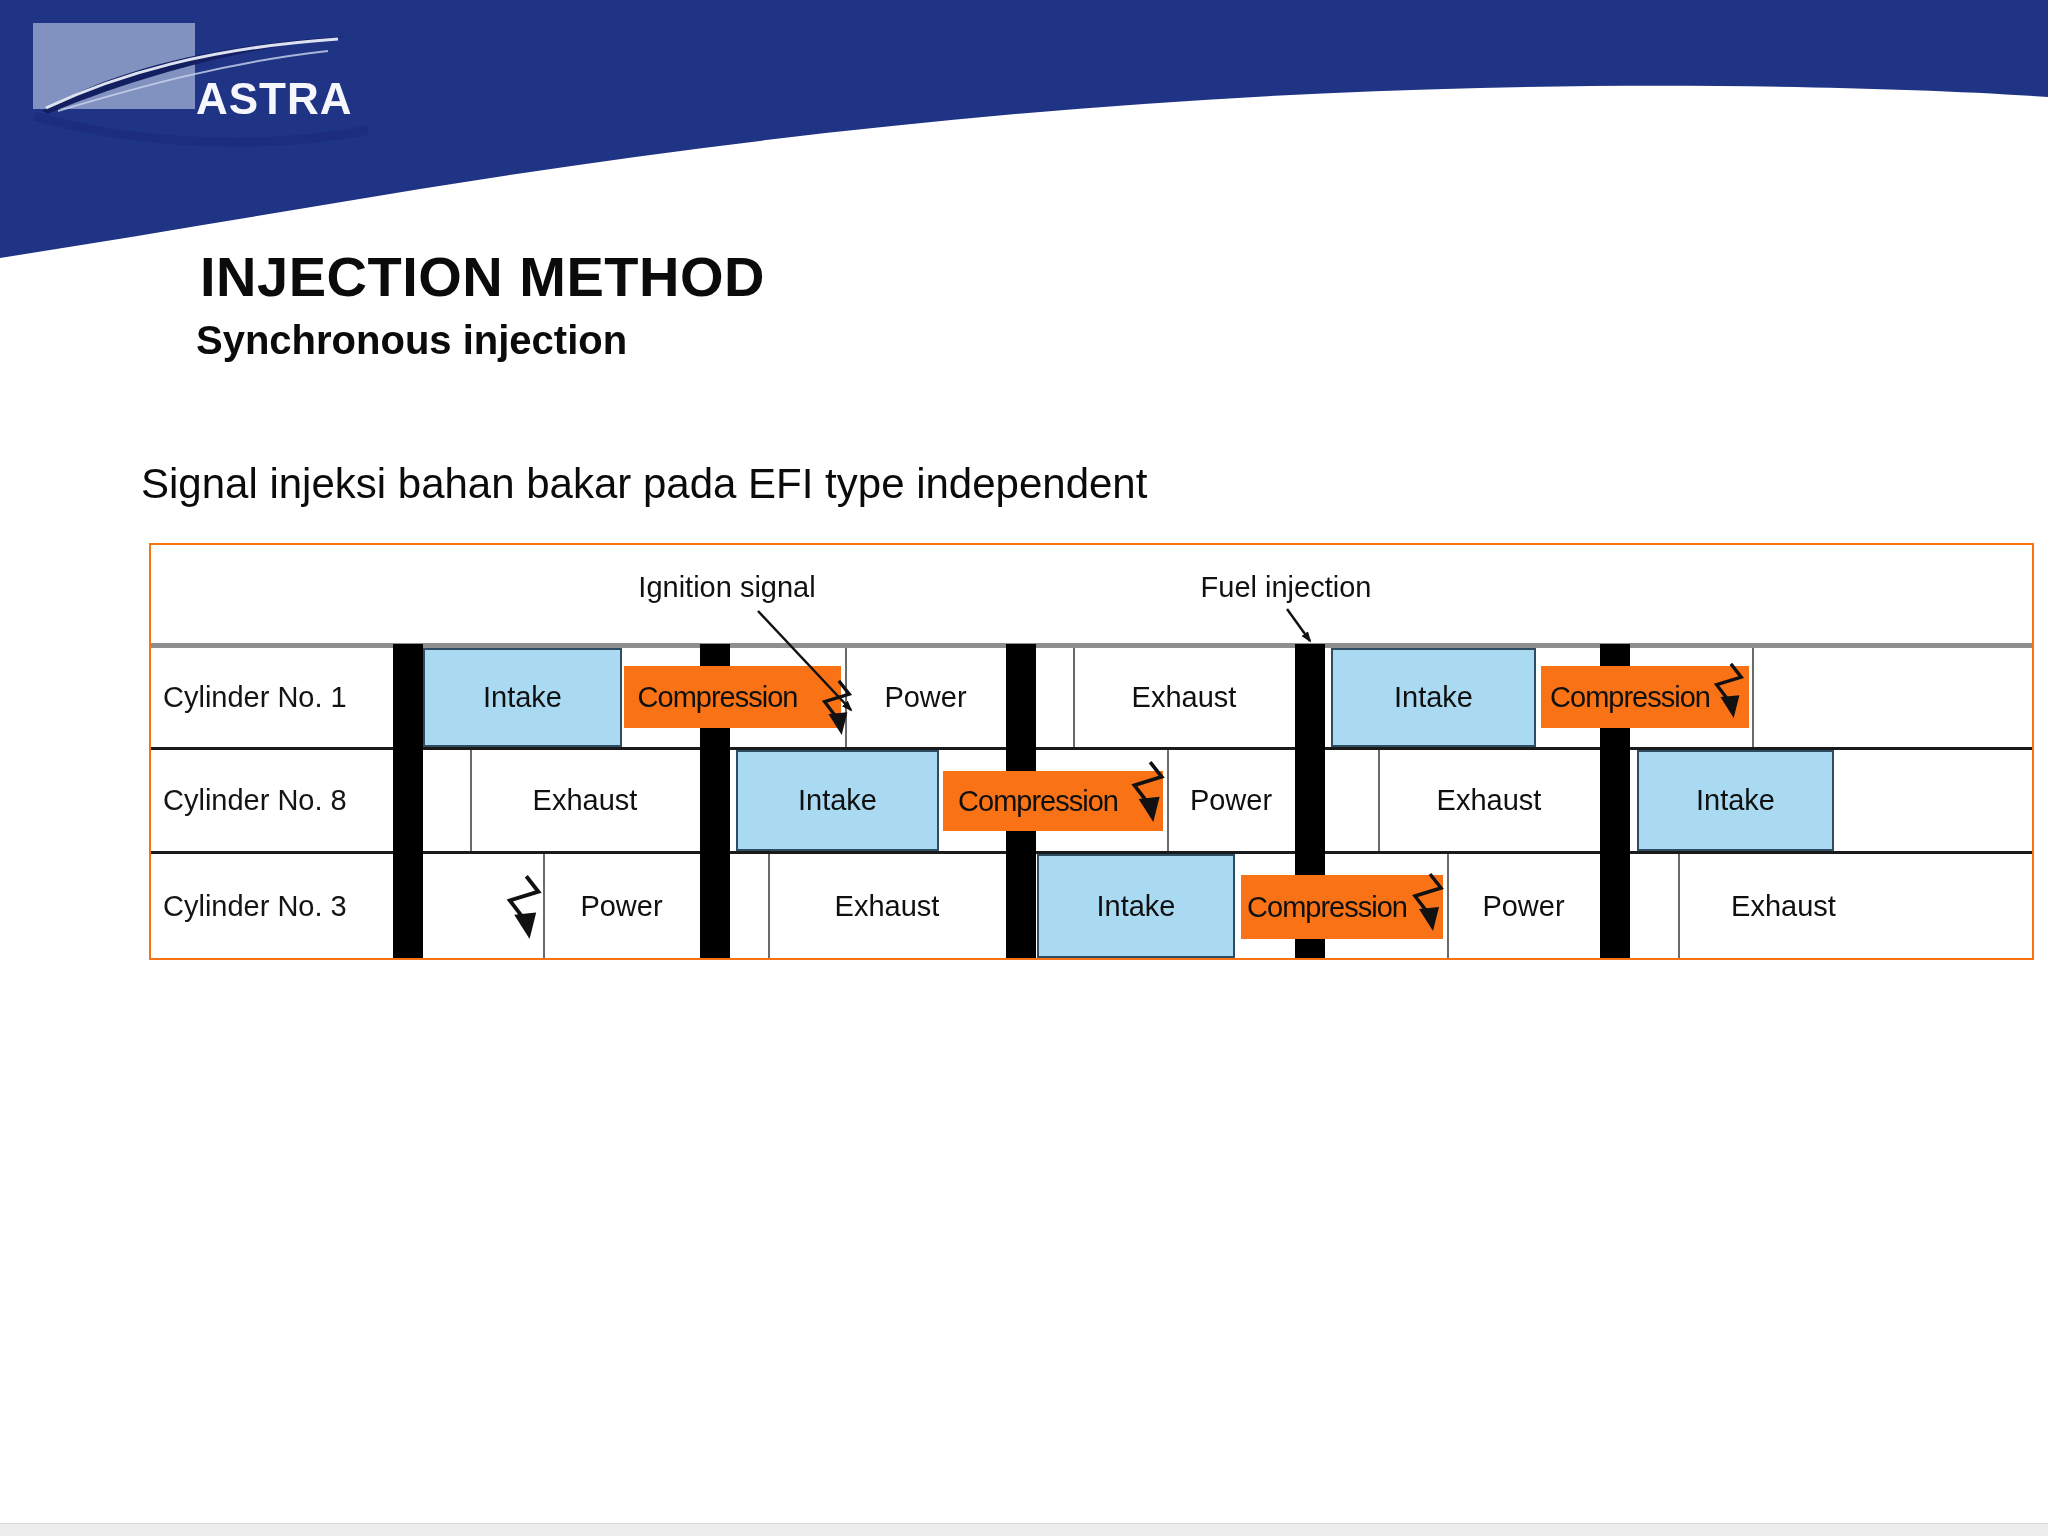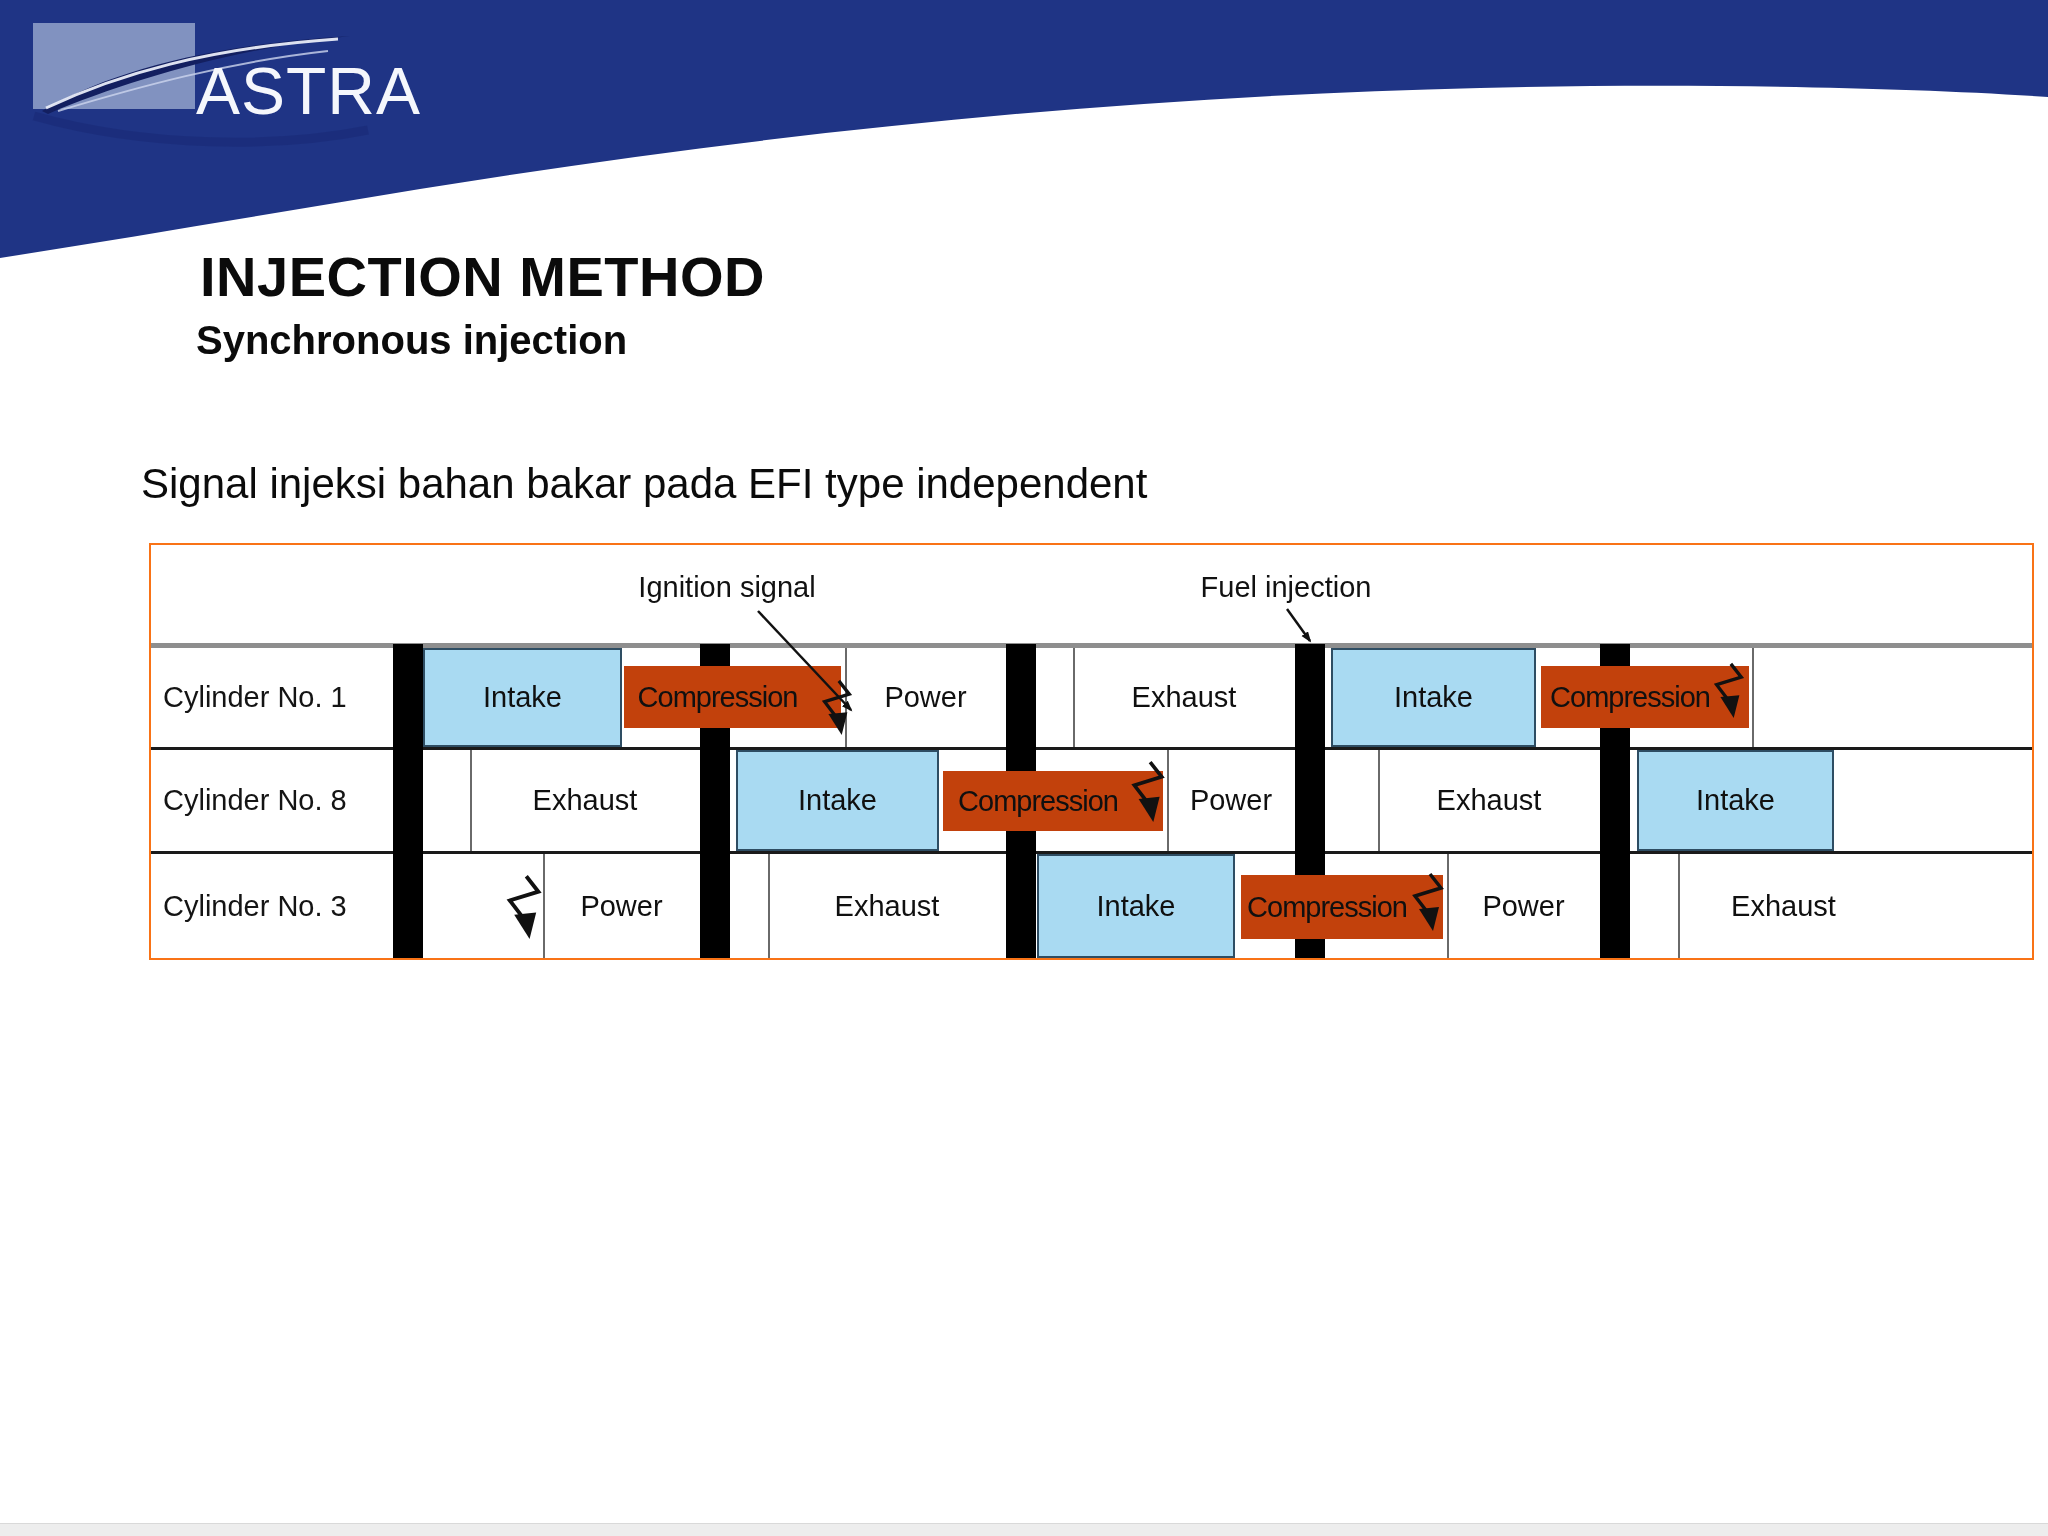--- a/index.html
+++ b/index.html
@@ -7,21 +7,21 @@
     width:2048px;height:1536px;position:relative;overflow:hidden;
     background:#ffffff;font-family:"Liberation Sans",sans-serif;
   }
   
   .banner-svg{position:absolute;left:0;top:0;width:2048px;height:270px;display:block;}
   .logo-svg{position:absolute;left:28px;top:14px;width:345px;height:145px;}
   .wordmark{
     position:absolute;left:196px;top:60px;display:flex;align-items:baseline;
     line-height:62px;white-space:nowrap;
   }
-  .wordmark .brand{font-size:66px;font-weight:normal;color:#f5f7fc;letter-spacing:1px;}
+  .wordmark .brand{font-size:44px;font-weight:bold;color:#f5f7fc;letter-spacing:1px;margin-top:8px;}
   .wordmark .suffix{font-size:58px;font-weight:400;color:#c2cce9;margin-left:14px;letter-spacing:0;}
   
   .slide-title{position:absolute;left:200px;top:244px;font-size:56px;font-weight:bold;color:#0b0b0b;letter-spacing:0.5px;}
   .slide-subtitle{position:absolute;left:196px;top:318px;font-size:40px;font-weight:bold;color:#0b0b0b;}
   .slide-caption{position:absolute;left:141px;top:460px;font-size:42px;font-weight:normal;color:#0b0b0b;}
   
   .diagram{
     position:absolute;left:149px;top:543px;width:1885px;height:417px;
     border:2px solid #f97316;background:#fff;box-sizing:border-box;
   }
@@ -32,21 +32,21 @@
   .hline.r23{top:306px;height:3px;background:#1a1a1a;}
   .vthin{position:absolute;width:2px;background:#6a6a6a;z-index:1;}
   .inj-bar{position:absolute;background:#000;z-index:3;}
   .row-label{
     position:absolute;left:12px;width:232px;display:flex;align-items:center;
     font-size:29px;color:#141414;z-index:1;letter-spacing:0;
   }
   .cell{position:absolute;display:flex;align-items:center;justify-content:center;
     font-size:29px;color:#101010;z-index:4;}
   .cell.intake{background:#a9daf2;border:2px solid #2e4d63;}
-  .cell.comp{background:#c2410c;letter-spacing:-1px;padding-right:30px;}
+  .cell.comp{background:#f97316;letter-spacing:-1px;padding-right:30px;}
   .annotation{position:absolute;transform:translateX(-50%);top:26px;font-size:29px;color:#111;
     white-space:nowrap;z-index:5;}
   .overlay-svg{position:absolute;left:0;top:0;width:1742px;height:417px;z-index:5;pointer-events:none;}
   
   .footer-strip{position:absolute;left:0;bottom:0;width:2048px;height:12px;background:#ededed;border-top:1px solid #d9d9d9;}
 </style>
 </head>
 <body>
 
 <svg class="banner-svg" viewBox="0 0 2048 270" preserveAspectRatio="none">

